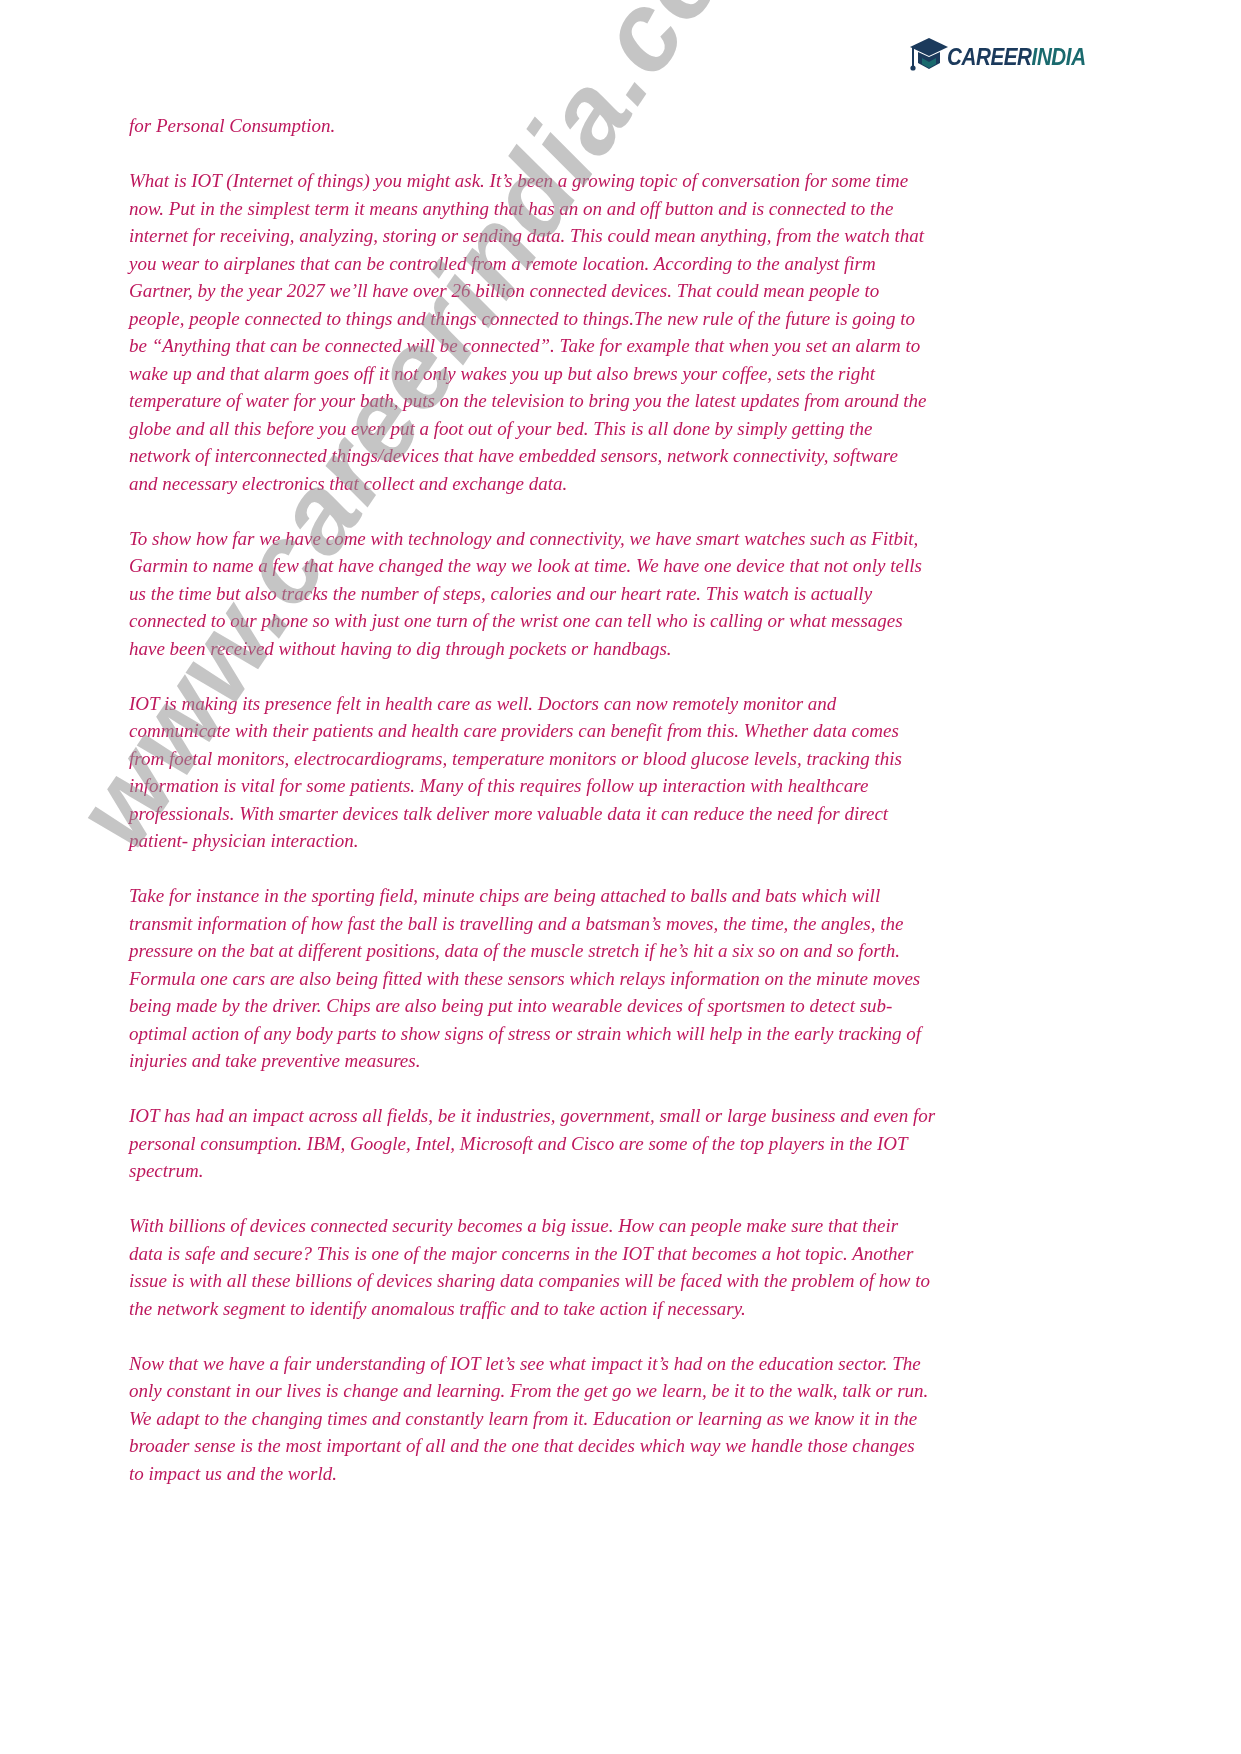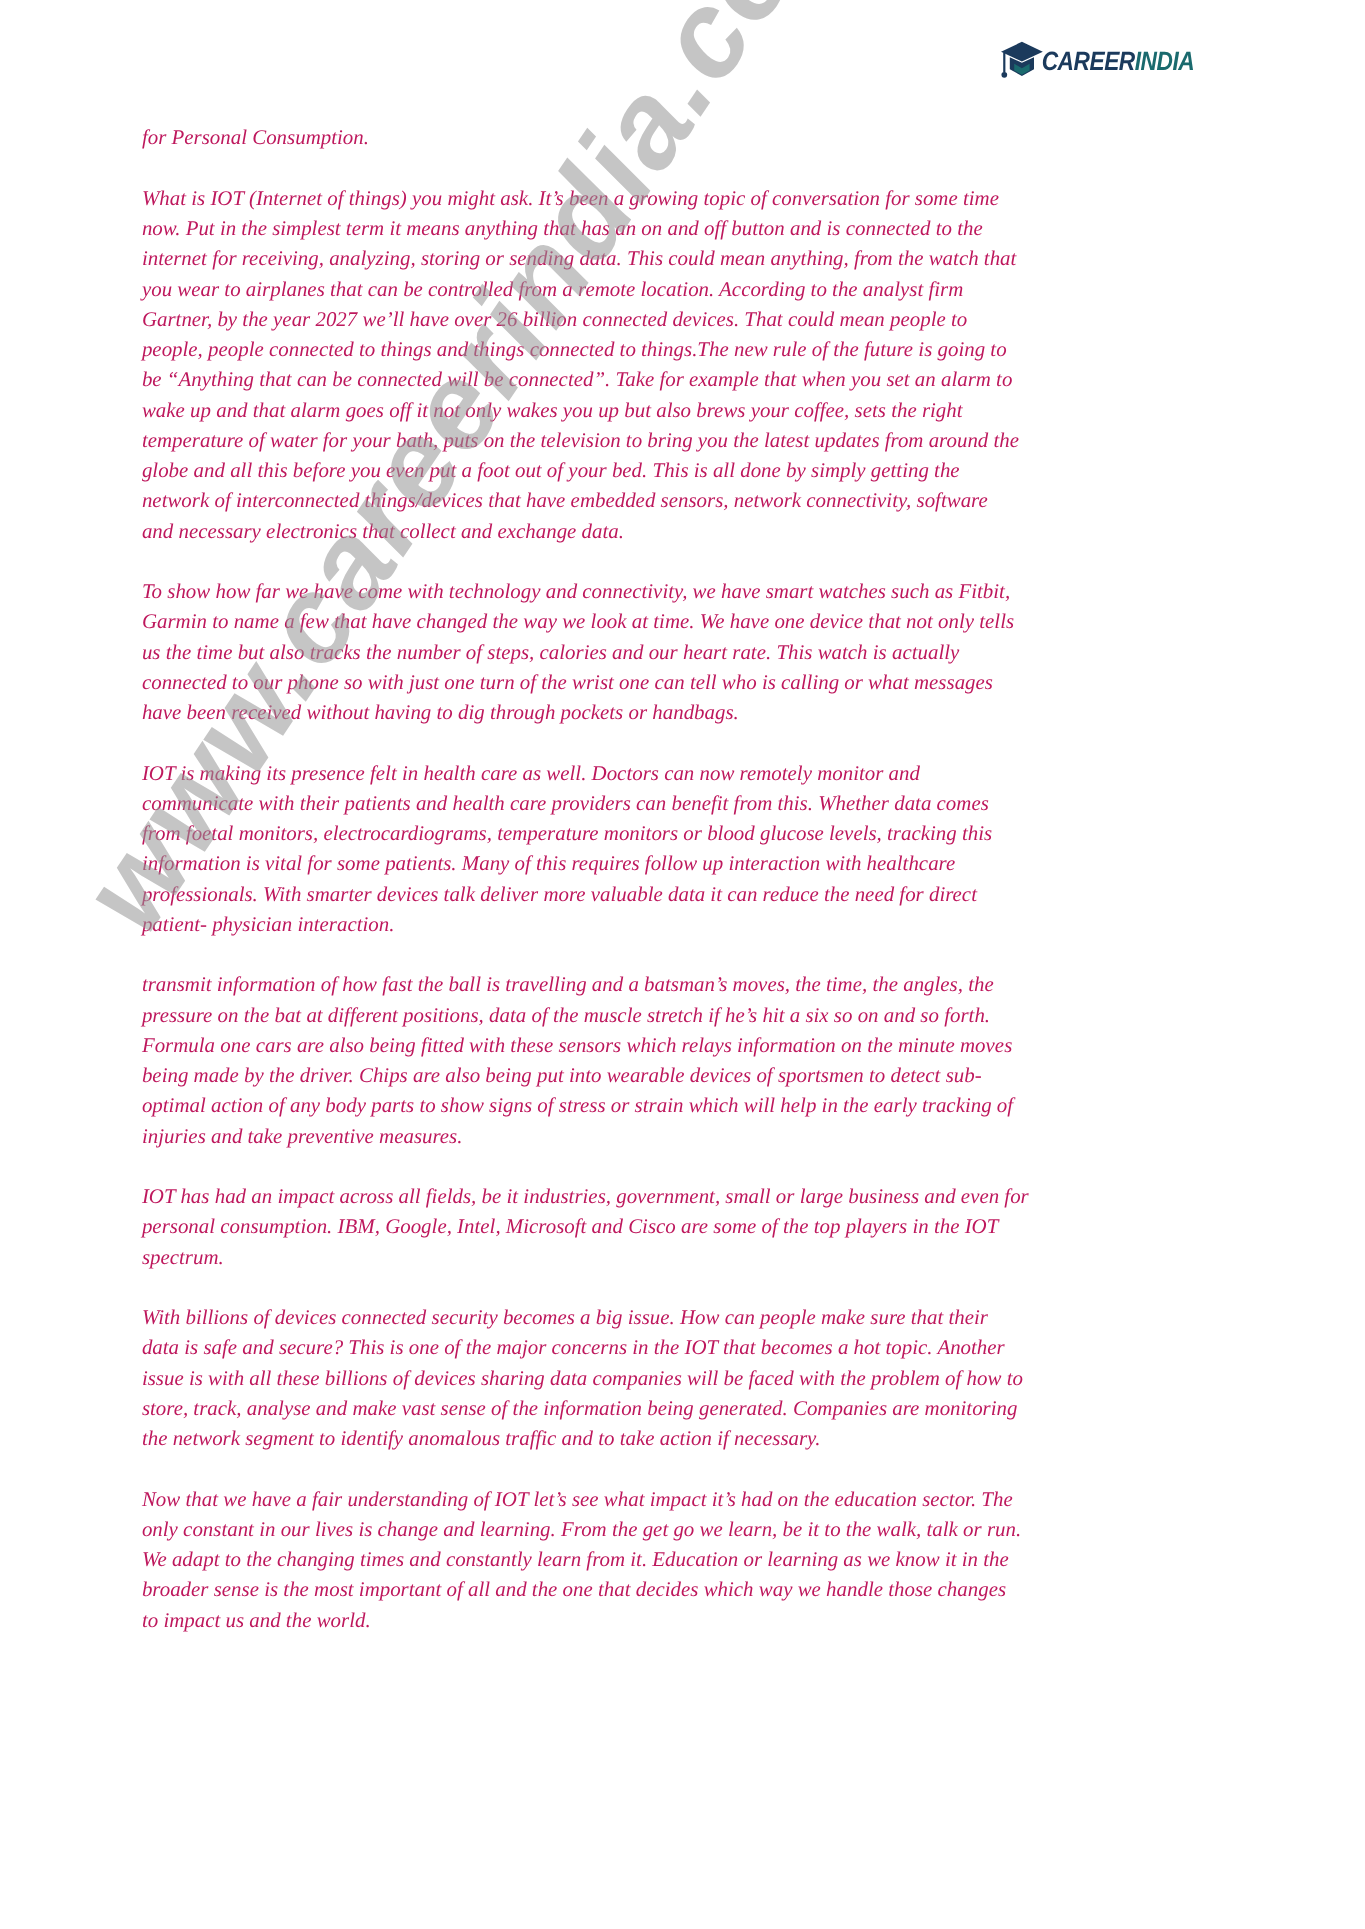--- a/index.html
+++ b/index.html
@@ -58,37 +58,37 @@
     </p>
     <p class="para">
       <span class="line">IOT is making its presence felt in health care as well. Doctors can now remotely monitor and</span>
       <span class="line">communicate with their patients and health care providers can benefit from this. Whether data comes</span>
       <span class="line">from foetal monitors, electrocardiograms, temperature monitors or blood glucose levels, tracking this</span>
       <span class="line">information is vital for some patients. Many of this requires follow up interaction with healthcare</span>
       <span class="line">professionals. With smarter devices talk deliver more valuable data it can reduce the need for direct</span>
       <span class="line">patient- physician interaction.</span>
     </p>
     <p class="para">
+      <span class="line">Take for instance in the sporting field, minute chips are being attached to balls and bats which will</span>
       <span class="line">transmit information of how fast the ball is travelling and a batsman’s moves, the time, the angles, the</span>
       <span class="line">pressure on the bat at different positions, data of the muscle stretch if he’s hit a six so on and so forth.</span>
       <span class="line">Formula one cars are also being fitted with these sensors which relays information on the minute moves</span>
       <span class="line">being made by the driver. Chips are also being put into wearable devices of sportsmen to detect sub-</span>
       <span class="line">optimal action of any body parts to show signs of stress or strain which will help in the early tracking of</span>
       <span class="line">injuries and take preventive measures.</span>
     </p>
     <p class="para">
       <span class="line">IOT has had an impact across all fields, be it industries, government, small or large business and even for</span>
       <span class="line">personal consumption. IBM, Google, Intel, Microsoft and Cisco are some of the top players in the IOT</span>
       <span class="line">spectrum.</span>
     </p>
     <p class="para">
       <span class="line">With billions of devices connected security becomes a big issue. How can people make sure that their</span>
       <span class="line">data is safe and secure? This is one of the major concerns in the IOT that becomes a hot topic. Another</span>
       <span class="line">issue is with all these billions of devices sharing data companies will be faced with the problem of how to</span>
-      <span class="line">store, track, analyse and make vast sense of the information being generated. Companies are monitoring</span>
       <span class="line">the network segment to identify anomalous traffic and to take action if necessary.</span>
     </p>
     <p class="para">
       <span class="line">Now that we have a fair understanding of IOT let’s see what impact it’s had on the education sector. The</span>
       <span class="line">only constant in our lives is change and learning. From the get go we learn, be it to the walk, talk or run.</span>
       <span class="line">We adapt to the changing times and constantly learn from it. Education or learning as we know it in the</span>
       <span class="line">broader sense is the most important of all and the one that decides which way we handle those changes</span>
       <span class="line">to impact us and the world.</span>
     </p>
   </div>

